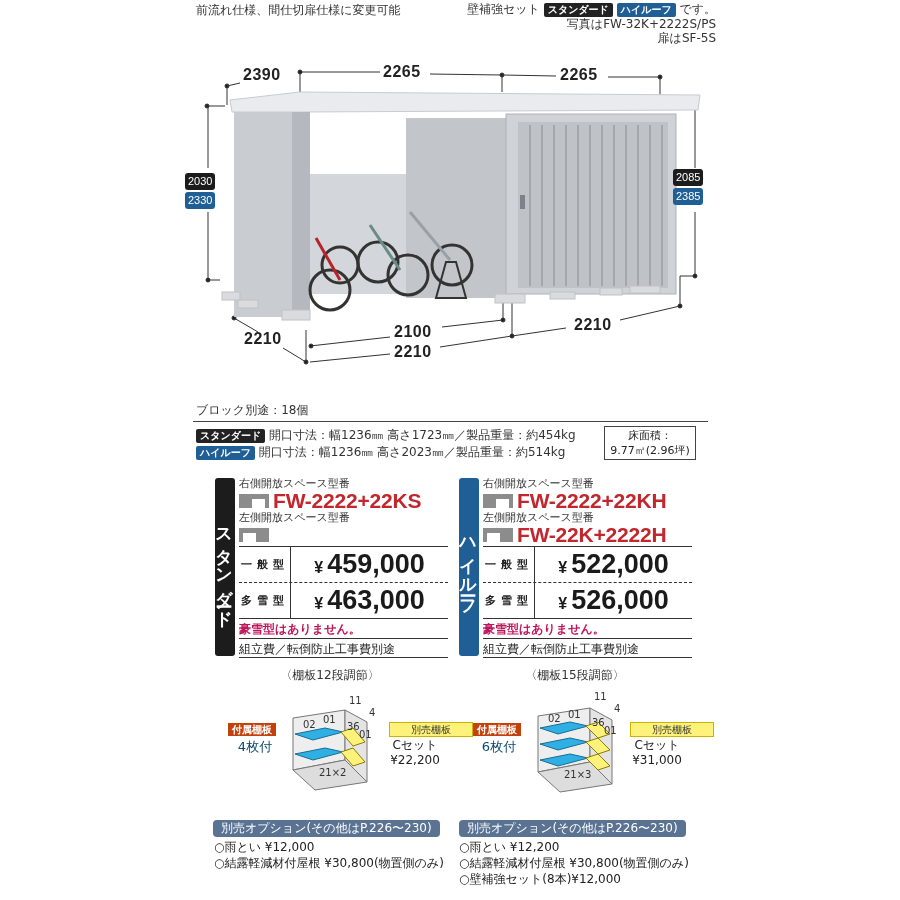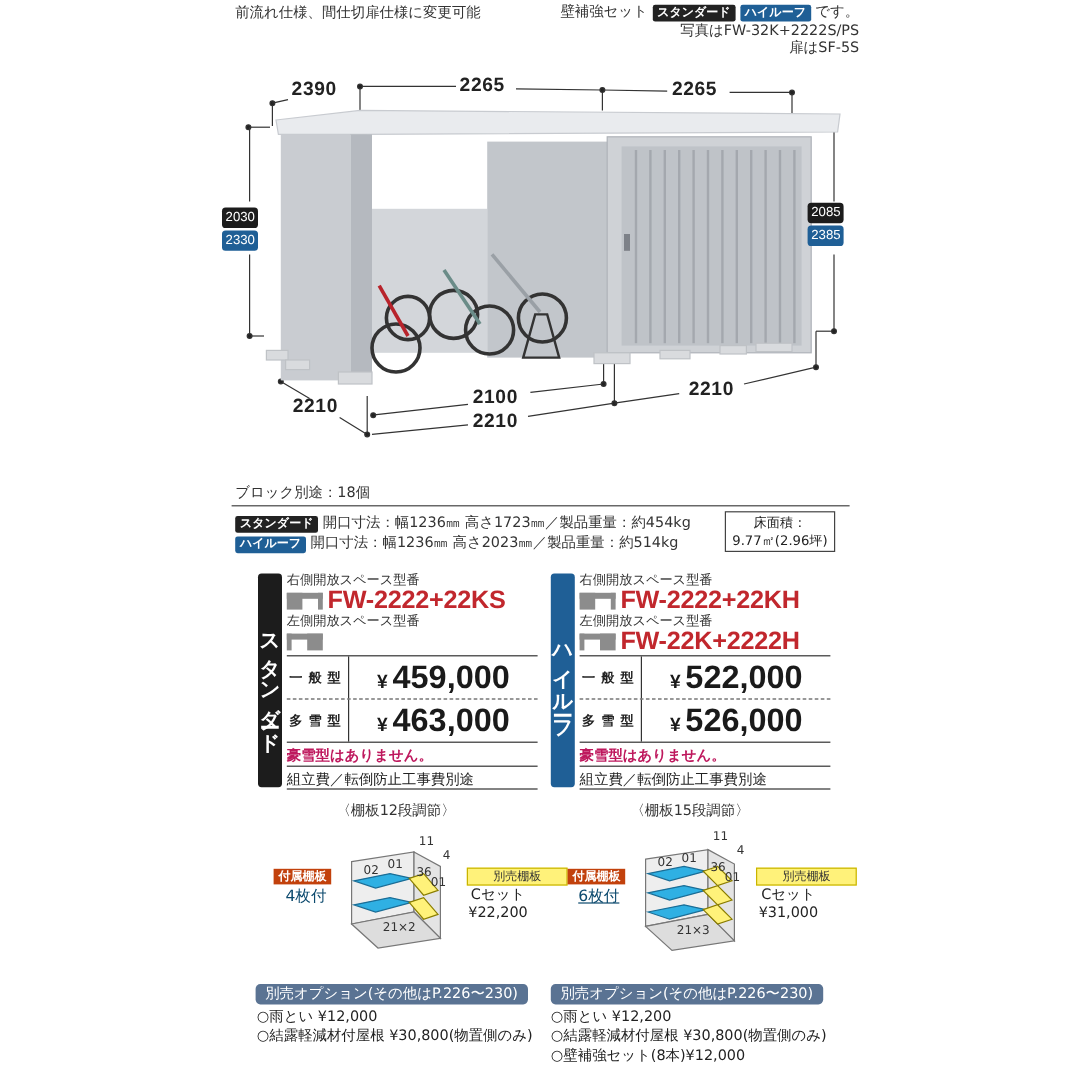--- a/index.html
+++ b/index.html
@@ -292,21 +292,21 @@
   <text x="38" y="33" font-size="10" fill="#333">01</text>
   <text x="64" y="14" font-size="10" fill="#333">11</text>
   <text x="84" y="26" font-size="10" fill="#333">4</text>
   <text x="62" y="40" font-size="10" fill="#333">36</text>
   <text x="74" y="48" font-size="10" fill="#333">01</text>
   <text x="34" y="86" font-size="10" fill="#333">21×2</text>
 </svg>
 
 <div class="abs shelf-title" style="left:505px;top:667px;">〈棚板15段調節〉</div>
 <div class="abs" style="left:473px;top:718px;"><span class="shelf-badge-blue">付属棚板</span></div>
-<div class="abs shelf-count" style="left:474px;top:738px;width:50px;text-decoration:underline;">6枚付</div>
+<div class="abs shelf-count" style="left:474px;top:738px;width:50px;">6枚付</div>
 <div class="abs" style="left:630px;top:718px;"><span class="shelf-badge-yellow">別売棚板</span></div>
 <div class="abs shelf-price" style="left:626px;top:738px;width:62px;">
   <div>Cセット</div>
     <div>¥31,000</div>
 </div>
 <svg class="abs" style="left:530px;top:688px;" width="100" height="107">
   <polygon points="8,28 60,20 60,74 8,84" fill="#eee" stroke="#777"></polygon>
   <polygon points="60,20 82,32 82,96 60,74" fill="#e4e4e4" stroke="#777"></polygon>
   <polygon points="8,84 60,74 82,96 30,104" fill="#ddd" stroke="#777"></polygon>
   <polygon points="10,40 40,34 58,38 28,46" fill="#2fb0e3" stroke="#1a6d96"></polygon>

